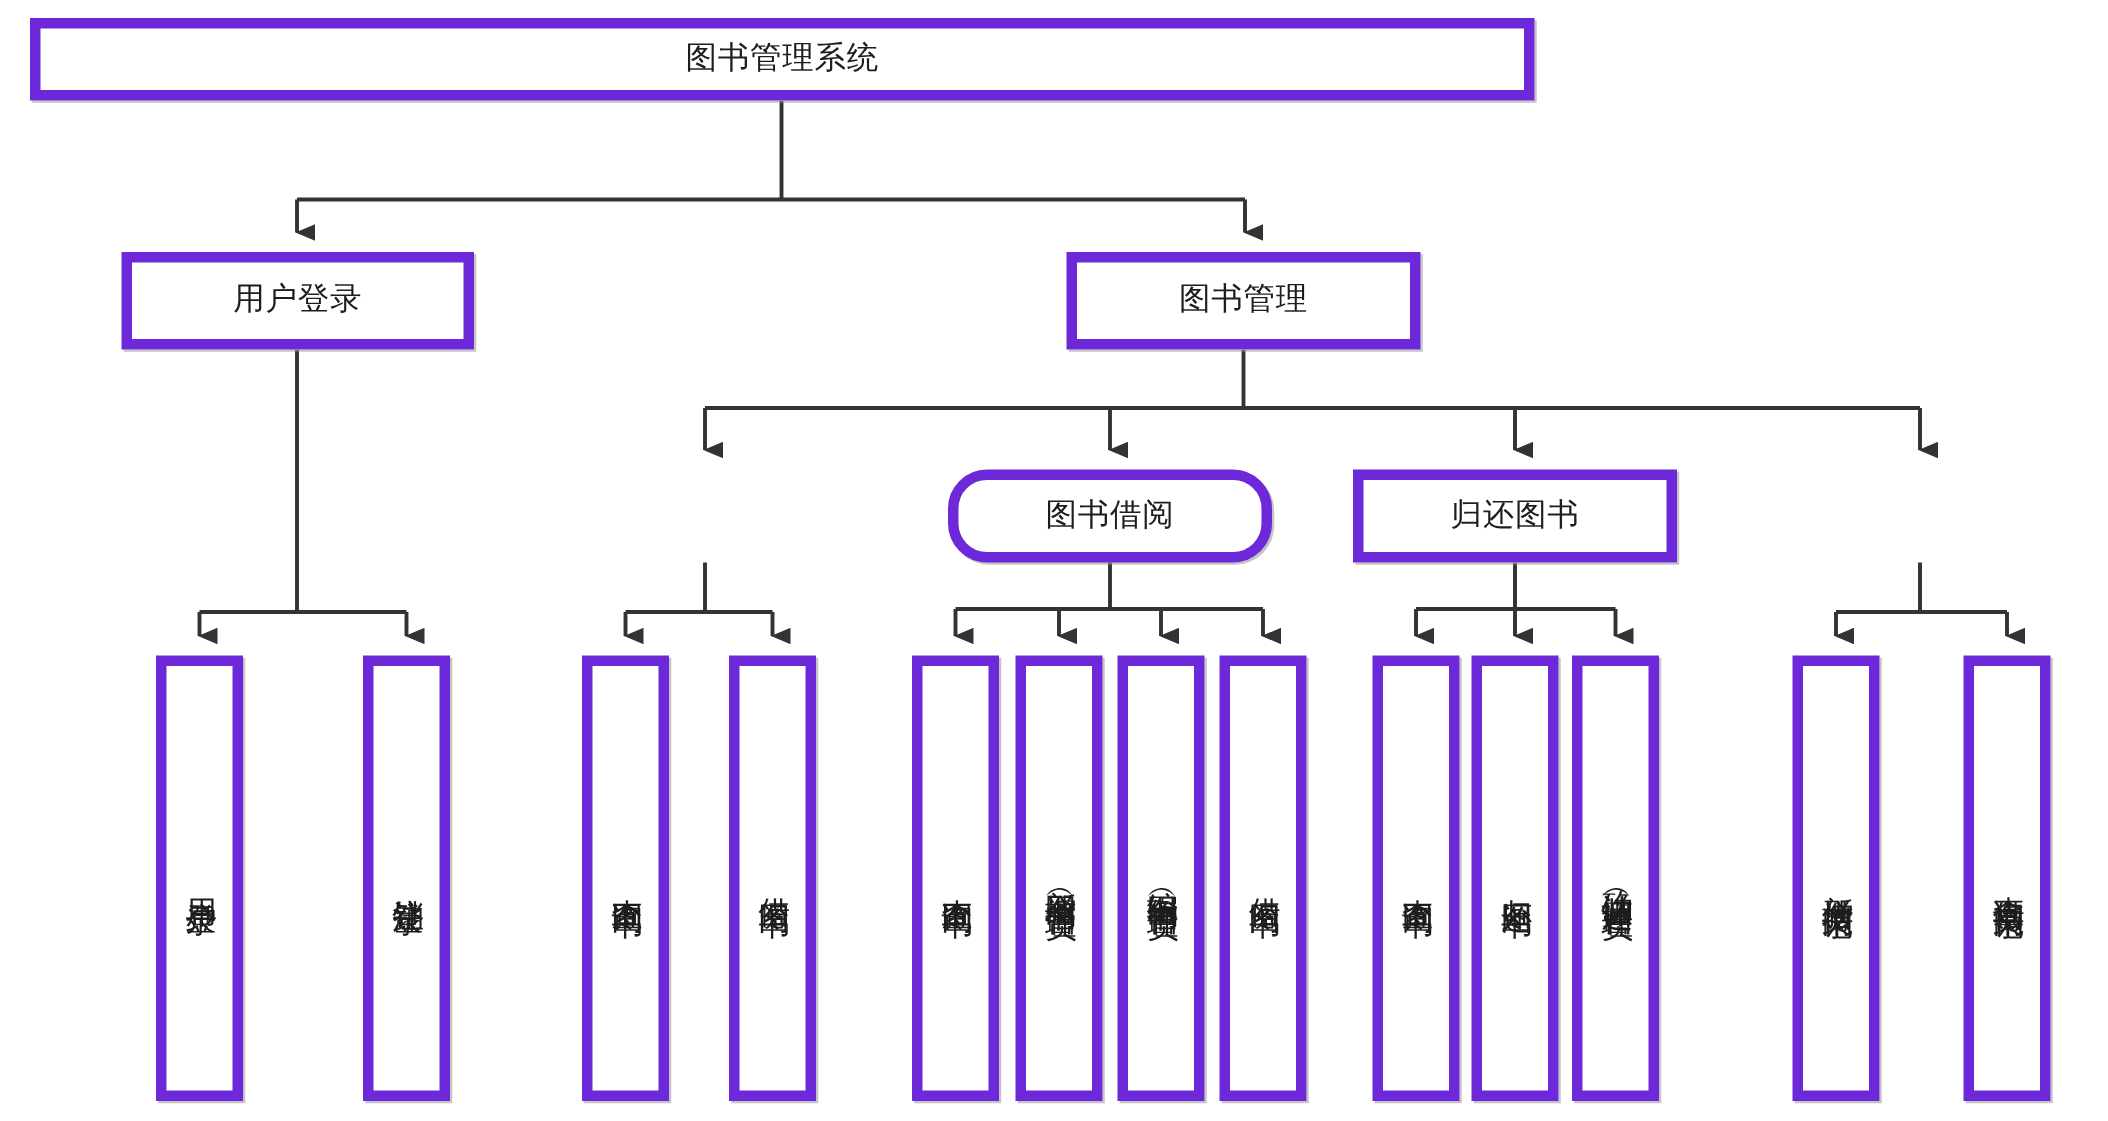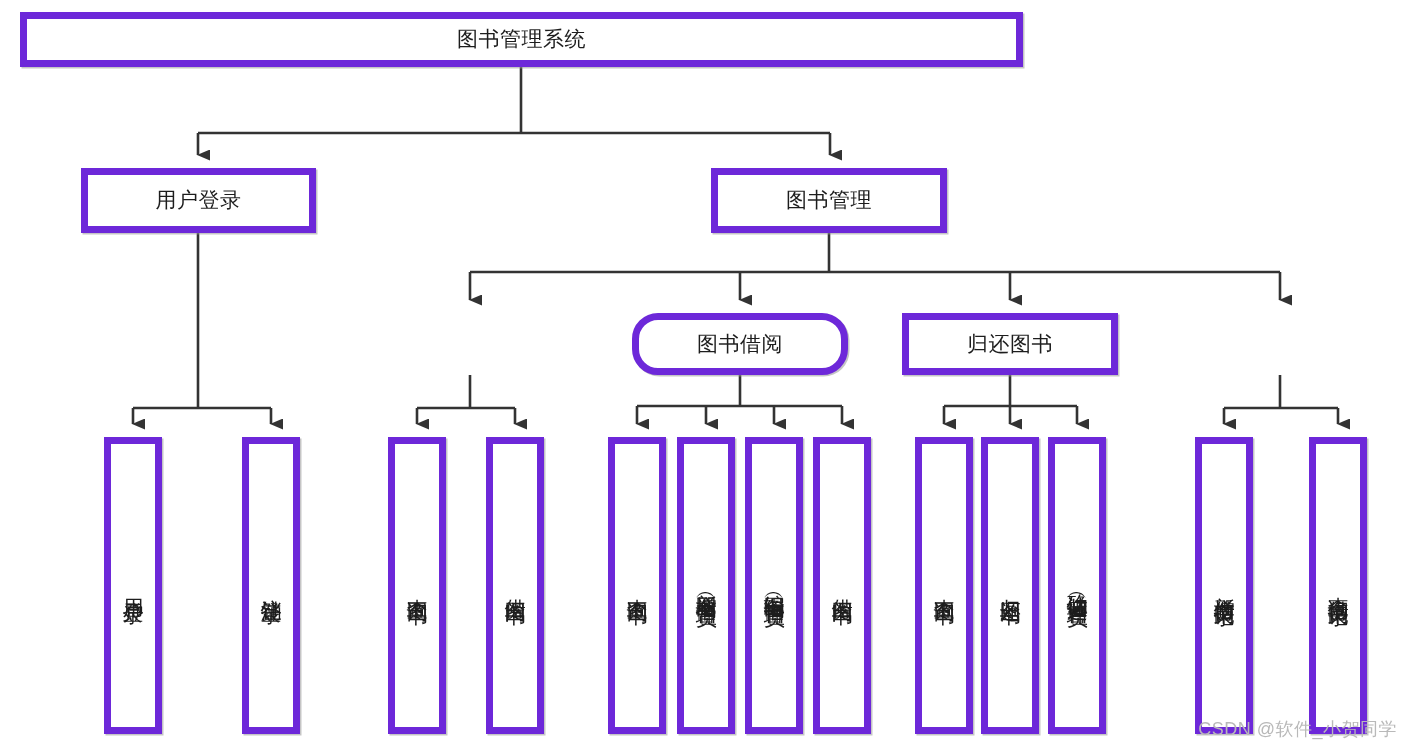--- a/index.html
+++ b/index.html
@@ -190,15 +190,14 @@
   </div>
 
   <div class="node vert" style="left:1195px; top:437px; width:58px; height:297px;">
     <span class="lbl">新增借阅记录</span>
   </div>
 
   <div class="node vert" style="left:1309px; top:437px; width:58px; height:297px;">
     <span class="lbl">查询借阅记录</span>
   </div>
 
-  <div class="watermark">CSDN @软件_小贺同学</div>
 
 </div>
 
 </body></html>

